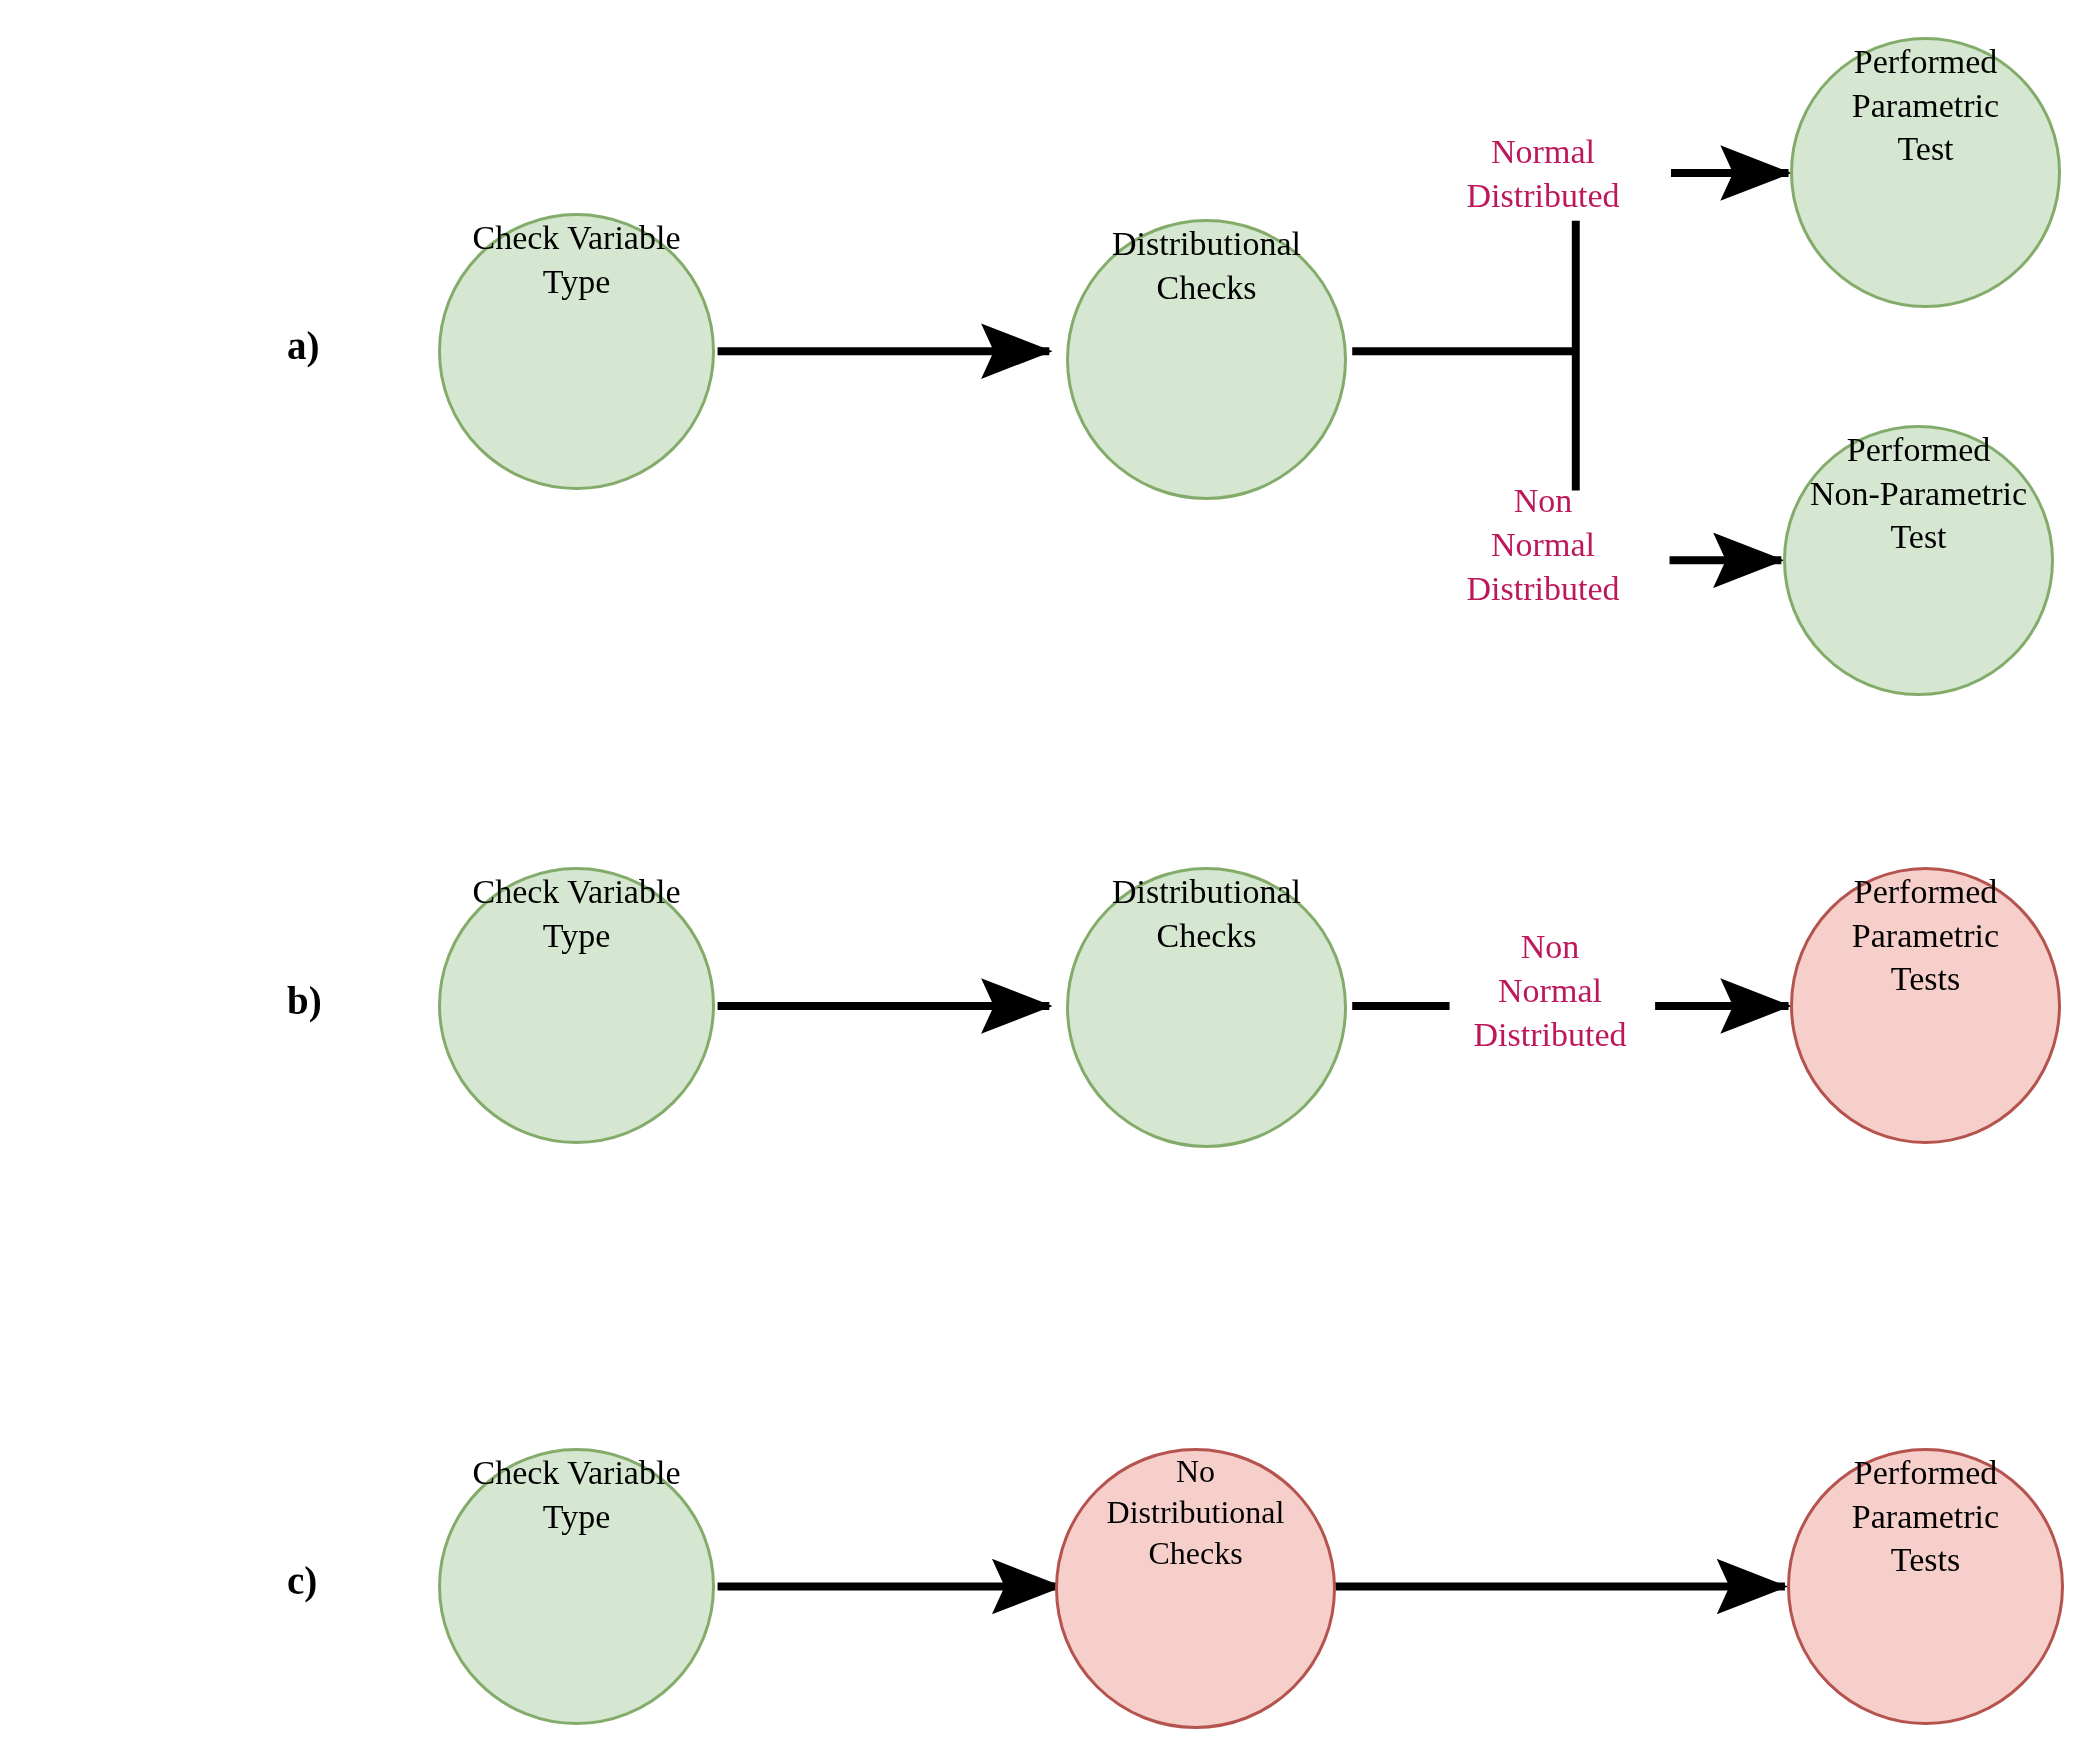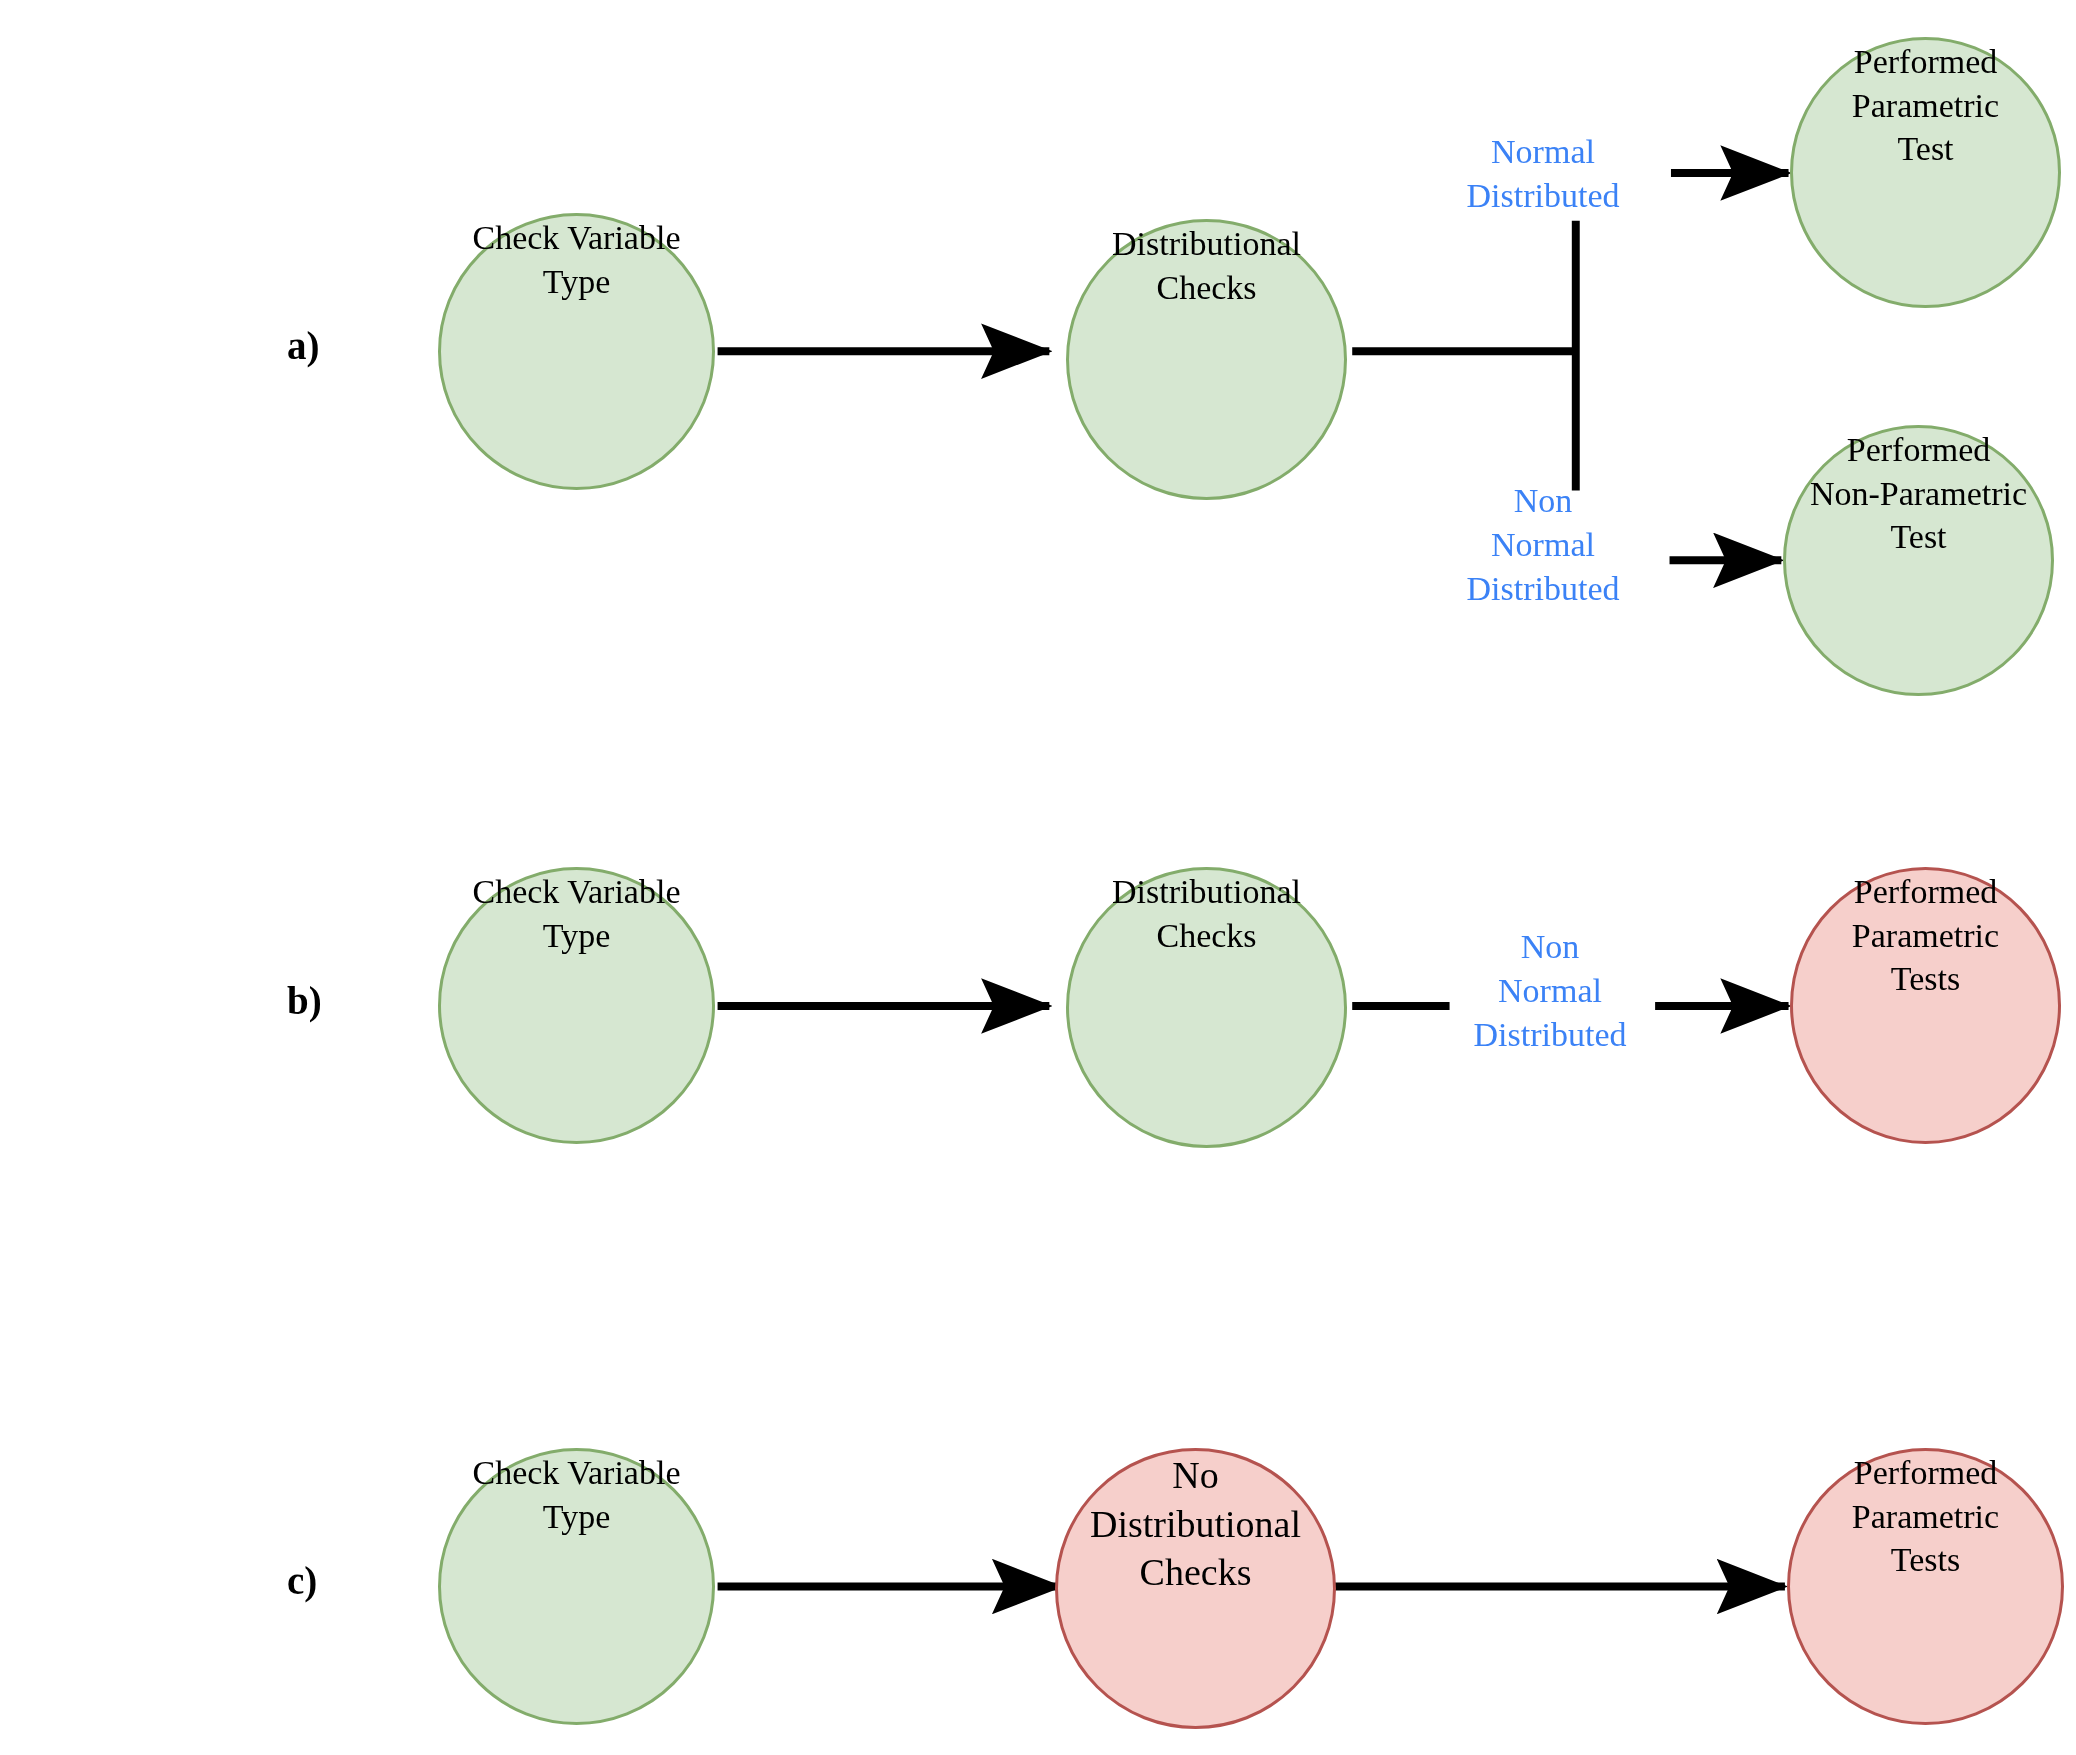--- a/index.html
+++ b/index.html
@@ -51,21 +51,21 @@
   .row-label {
     position: absolute;
     font-weight: bold;
     color: #000000;
     font-size: 39px;
     line-height: 1;
   }
   .edge-label {
     position: absolute;
     text-align: center;
-    color: #3b82f6;
+    color: #be185d;
     line-height: 1.3;
     white-space: pre-line;
   }
 </style>
 </head>
 <body>
 
 <div id="canvas">
 
   <svg class="edges" viewBox="0 0 2880 2435" preserveAspectRatio="none">
@@ -149,21 +149,21 @@
 Tests</span>
   </div>
 
   <div class="row-label" style="left:287px; top:1561px;">c)</div>
 
   <div class="node green" style="left:438px; top:1448px; width:277px; height:277px; font-size:34px;">
     <span class="nodelabel">Check Variable
 Type</span>
   </div>
 
-  <div class="node red" style="left:1055px; top:1448px; width:281px; height:281px; font-size:38px;">
+  <div class="node red" style="left:1055px; top:1448px; width:281px; height:281px; font-size:32px;">
     <span class="nodelabel">No
 Distributional
 Checks</span>
   </div>
 
   <div class="node red" style="left:1787px; top:1448px; width:277px; height:277px; font-size:34px;">
     <span class="nodelabel">Performed
 Parametric
 Tests</span>
   </div>

